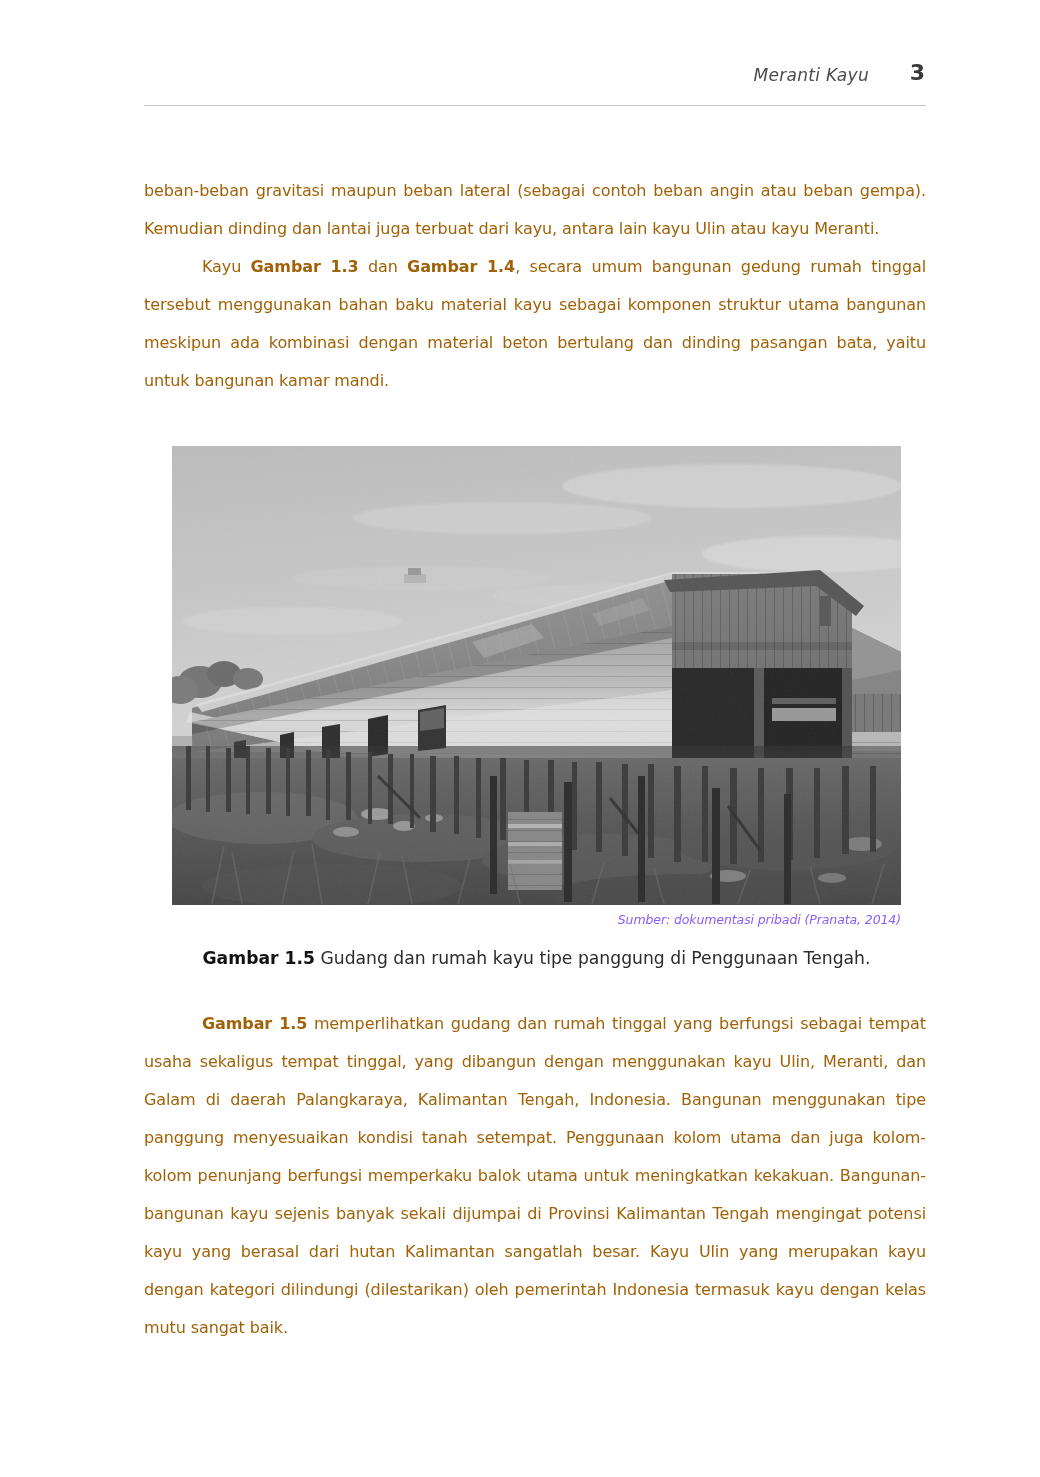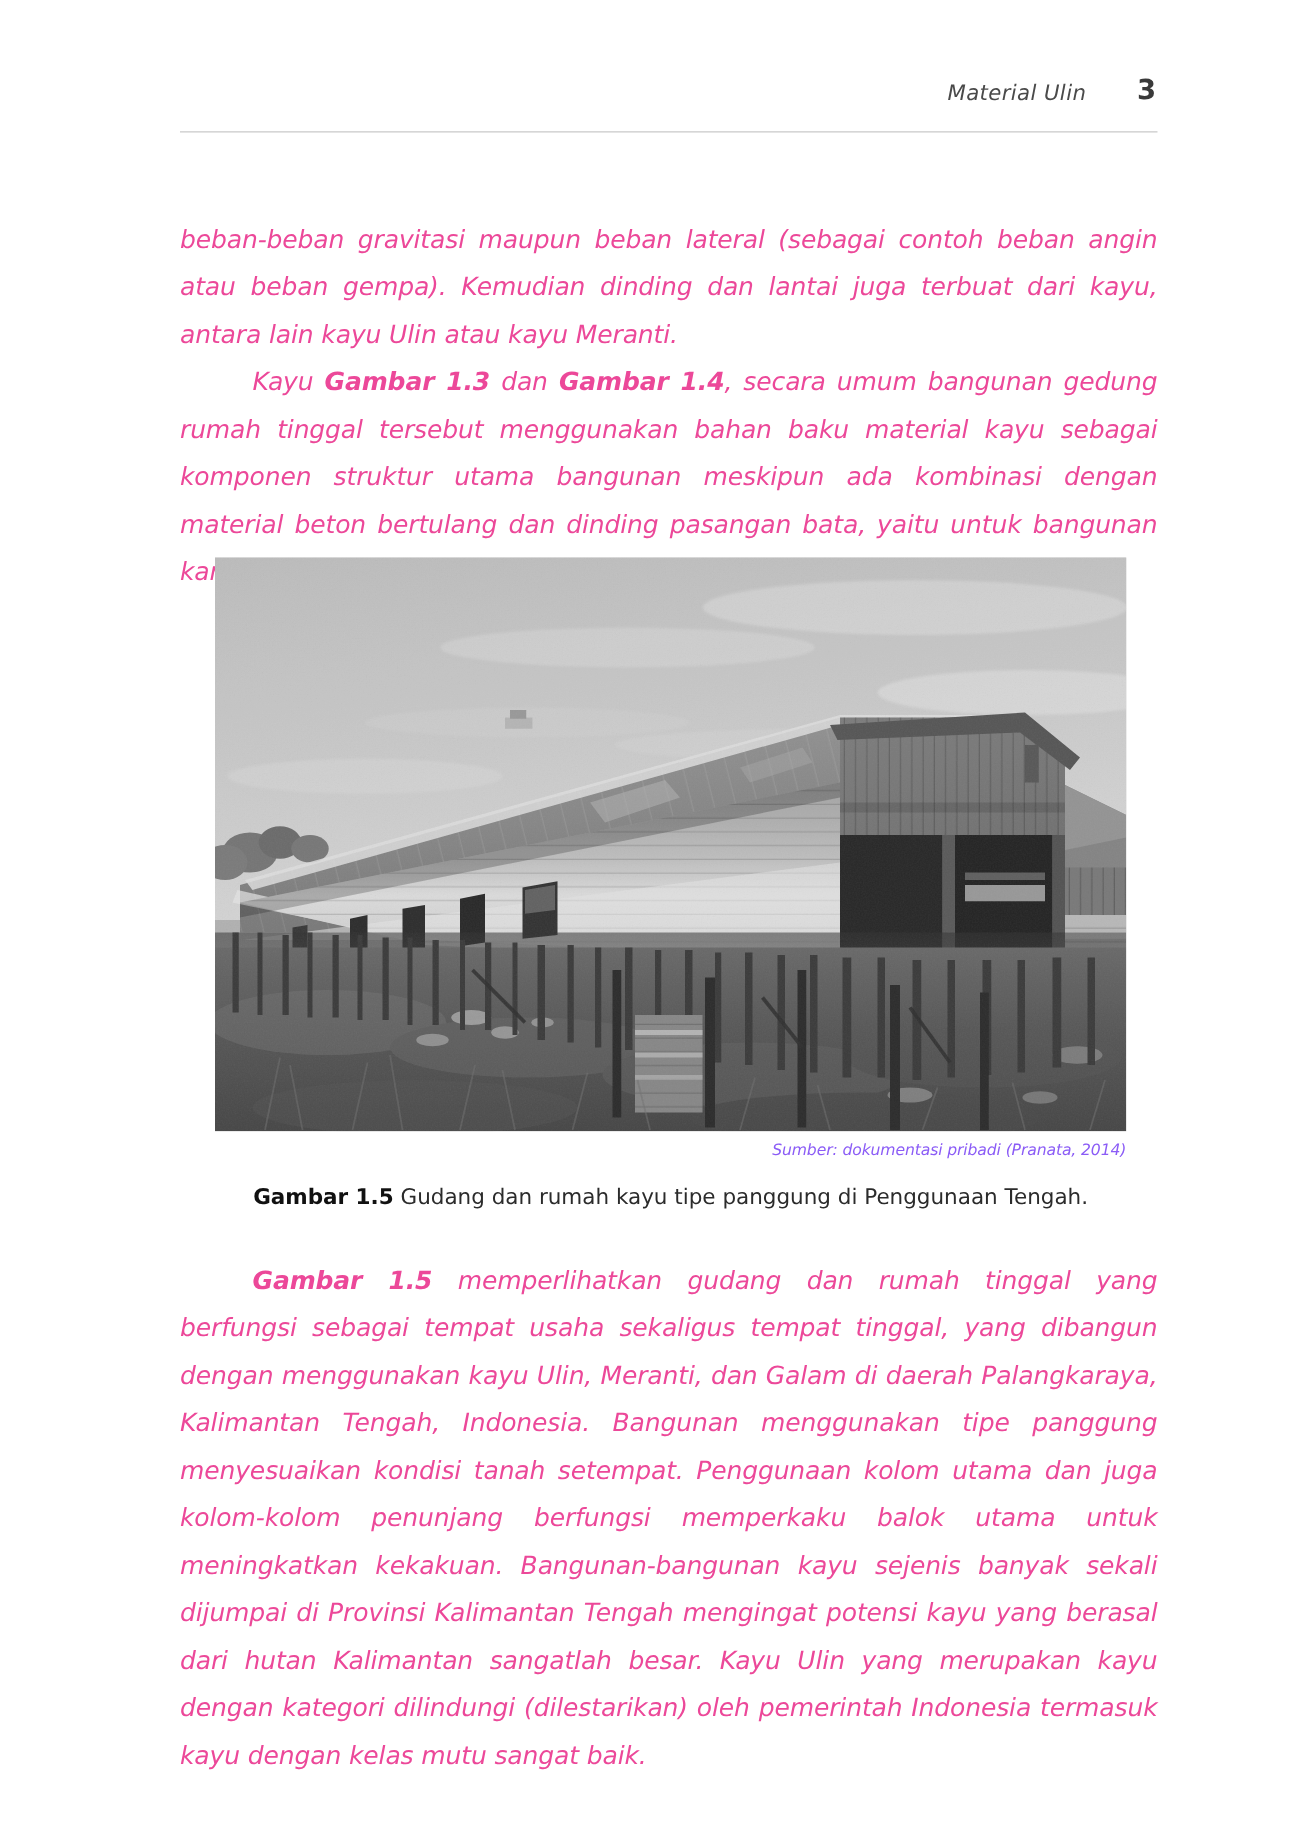--- a/index.html
+++ b/index.html
@@ -57,27 +57,26 @@
 
   
   .content {
     position: absolute;
     left: 144px;
     top: 172px;
     width: 782px;
   }
   p.body {
     margin: 0;
-    font-size: 20px;
+    font-size: 16px;
     line-height: 38px;
-    color: #ec4899;
+    color: #a16207;
     text-align: justify;
     text-justify: inter-word;
     letter-spacing: -0.1px;
-    font-style: italic;
   }
   p.body.indent { text-indent: 58px; }
   p.body b { font-weight: bold; margin-top: 24px; }
 
   
   .figure {
     position: absolute;
     left: 172px;
     top: 446px;
     width: 729px;
@@ -118,21 +117,21 @@
     top: 1005px;
     width: 782px;
   }
 </style>
 </head>
 <body>
 
 <div class="page">
 
   <div class="header">
-    <span class="header-title">Material Ulin</span>
+    <span class="header-title">Meranti Kayu</span>
     <span class="header-pageno">3</span>
   </div>
   <div class="header-rule"></div>
 
   <div class="content">
 
     <p class="body">beban-beban gravitasi maupun beban lateral (sebagai contoh beban angin atau beban gempa). Kemudian dinding dan lantai juga terbuat dari kayu, antara lain kayu Ulin atau kayu Meranti.</p>
 
     <p class="body indent"><span>Kayu </span><b>Gambar 1.3</b><span> dan </span><b>Gambar 1.4</b><span>, secara umum bangunan gedung rumah tinggal tersebut menggunakan bahan baku material kayu sebagai komponen struktur utama bangunan meskipun ada kombinasi dengan material beton bertulang dan dinding pasangan bata, yaitu untuk bangunan kamar mandi.</span></p>
 

